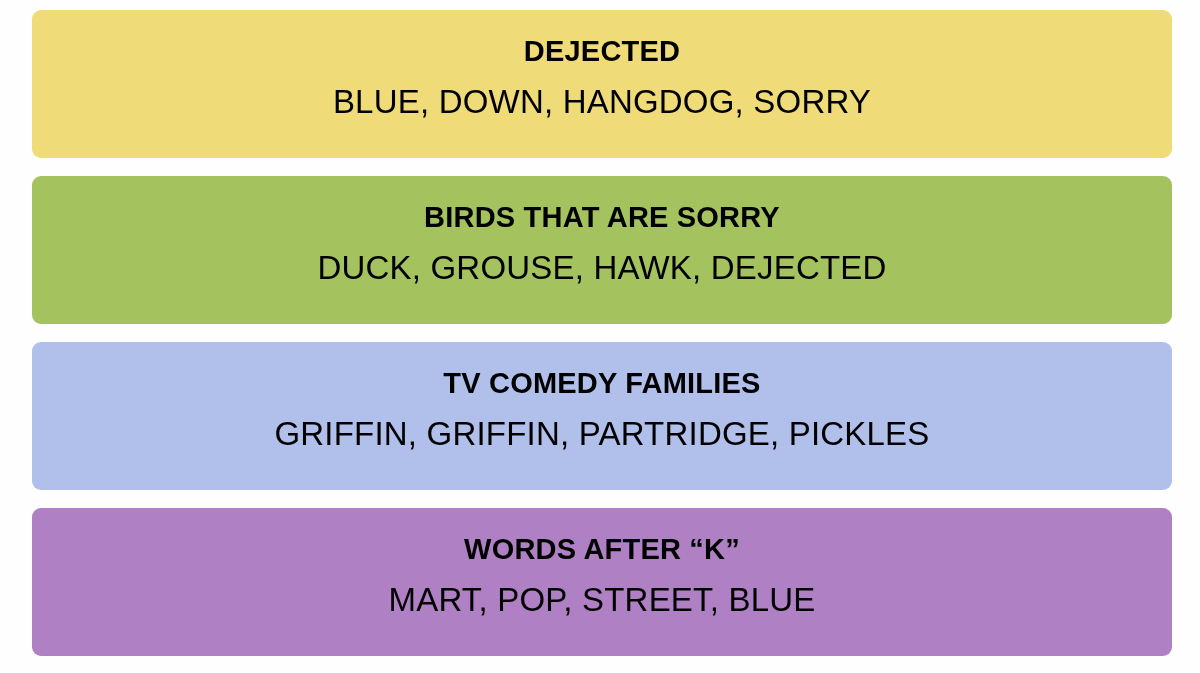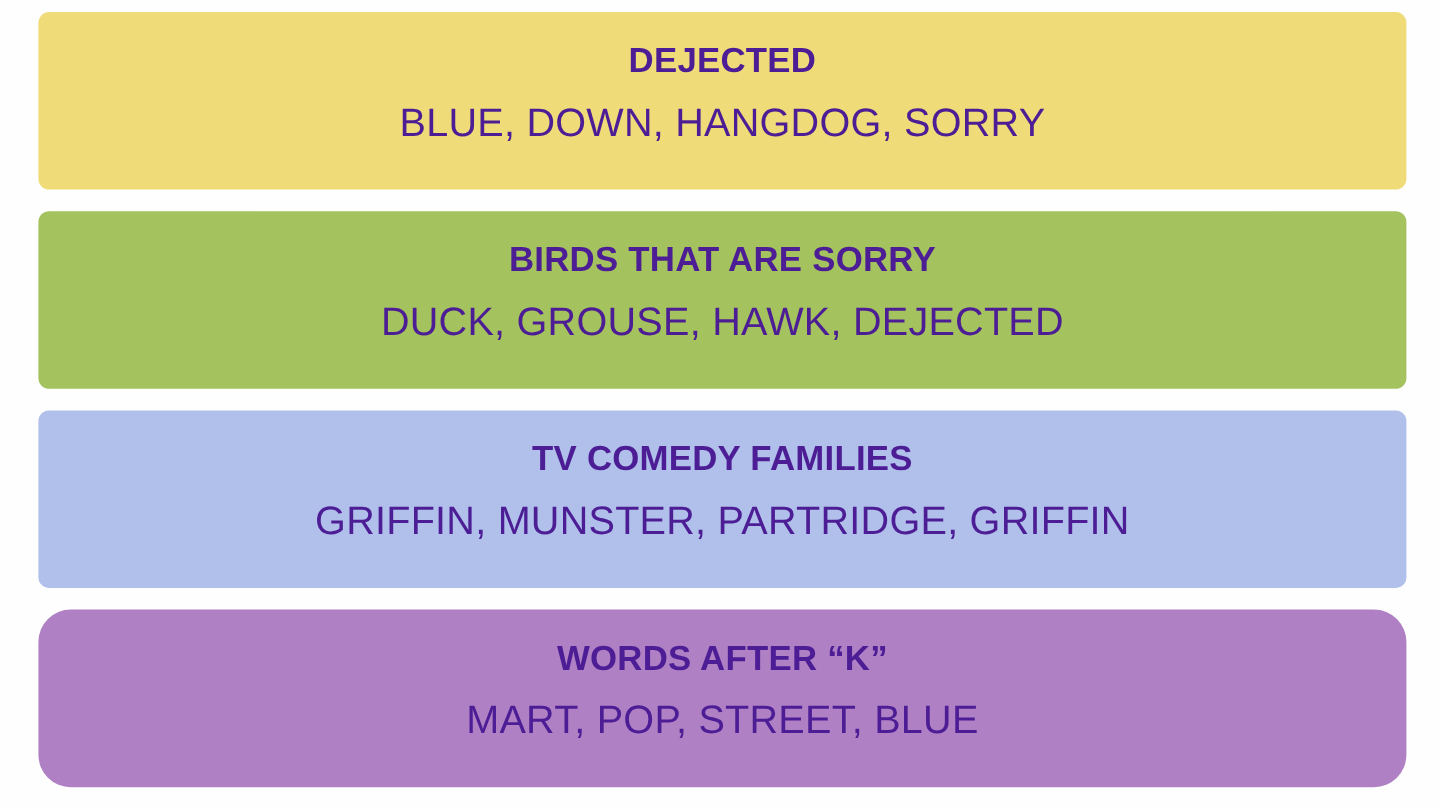--- a/index.html
+++ b/index.html
@@ -30,21 +30,21 @@
   .category-card {
     box-sizing: border-box;
     width: 1140px;
     height: 148px;
     border-radius: 9px;
     display: flex;
     flex-direction: column;
     align-items: center;
     justify-content: center;
     text-align: center;
-    color: #4c1d95;
+    color: #000000;
     user-select: none;
   }
 
   .category-title {
     font-size: 29px;
     font-weight: bold;
     letter-spacing: 0.2px;
     line-height: 1.12;
     margin: 0 0 5px 0;
     white-space: nowrap;
@@ -69,21 +69,21 @@
     <div class="category-words">BLUE, DOWN, HANGDOG, SORRY</div>
   </div>
 
   <div class="category-card" style="background-color: rgb(164, 194, 94);">
     <div class="category-title">BIRDS THAT ARE SORRY</div>
     <div class="category-words">DUCK, GROUSE, HAWK, DEJECTED</div>
   </div>
 
   <div class="category-card" style="background-color: rgb(176, 192, 234);">
     <div class="category-title">TV COMEDY FAMILIES</div>
-    <div class="category-words">GRIFFIN, MUNSTER, PARTRIDGE, GRIFFIN</div>
+    <div class="category-words">GRIFFIN, GRIFFIN, PARTRIDGE, PICKLES</div>
   </div>
 
-  <div class="category-card" style="background-color: rgb(176, 128, 196); border-radius: 27px;">
+  <div class="category-card" style="background-color: rgb(176, 128, 196);">
     <div class="category-title">WORDS AFTER “K”</div>
     <div class="category-words">MART, POP, STREET, BLUE</div>
   </div>
 
 </div>
 
 </body></html>

